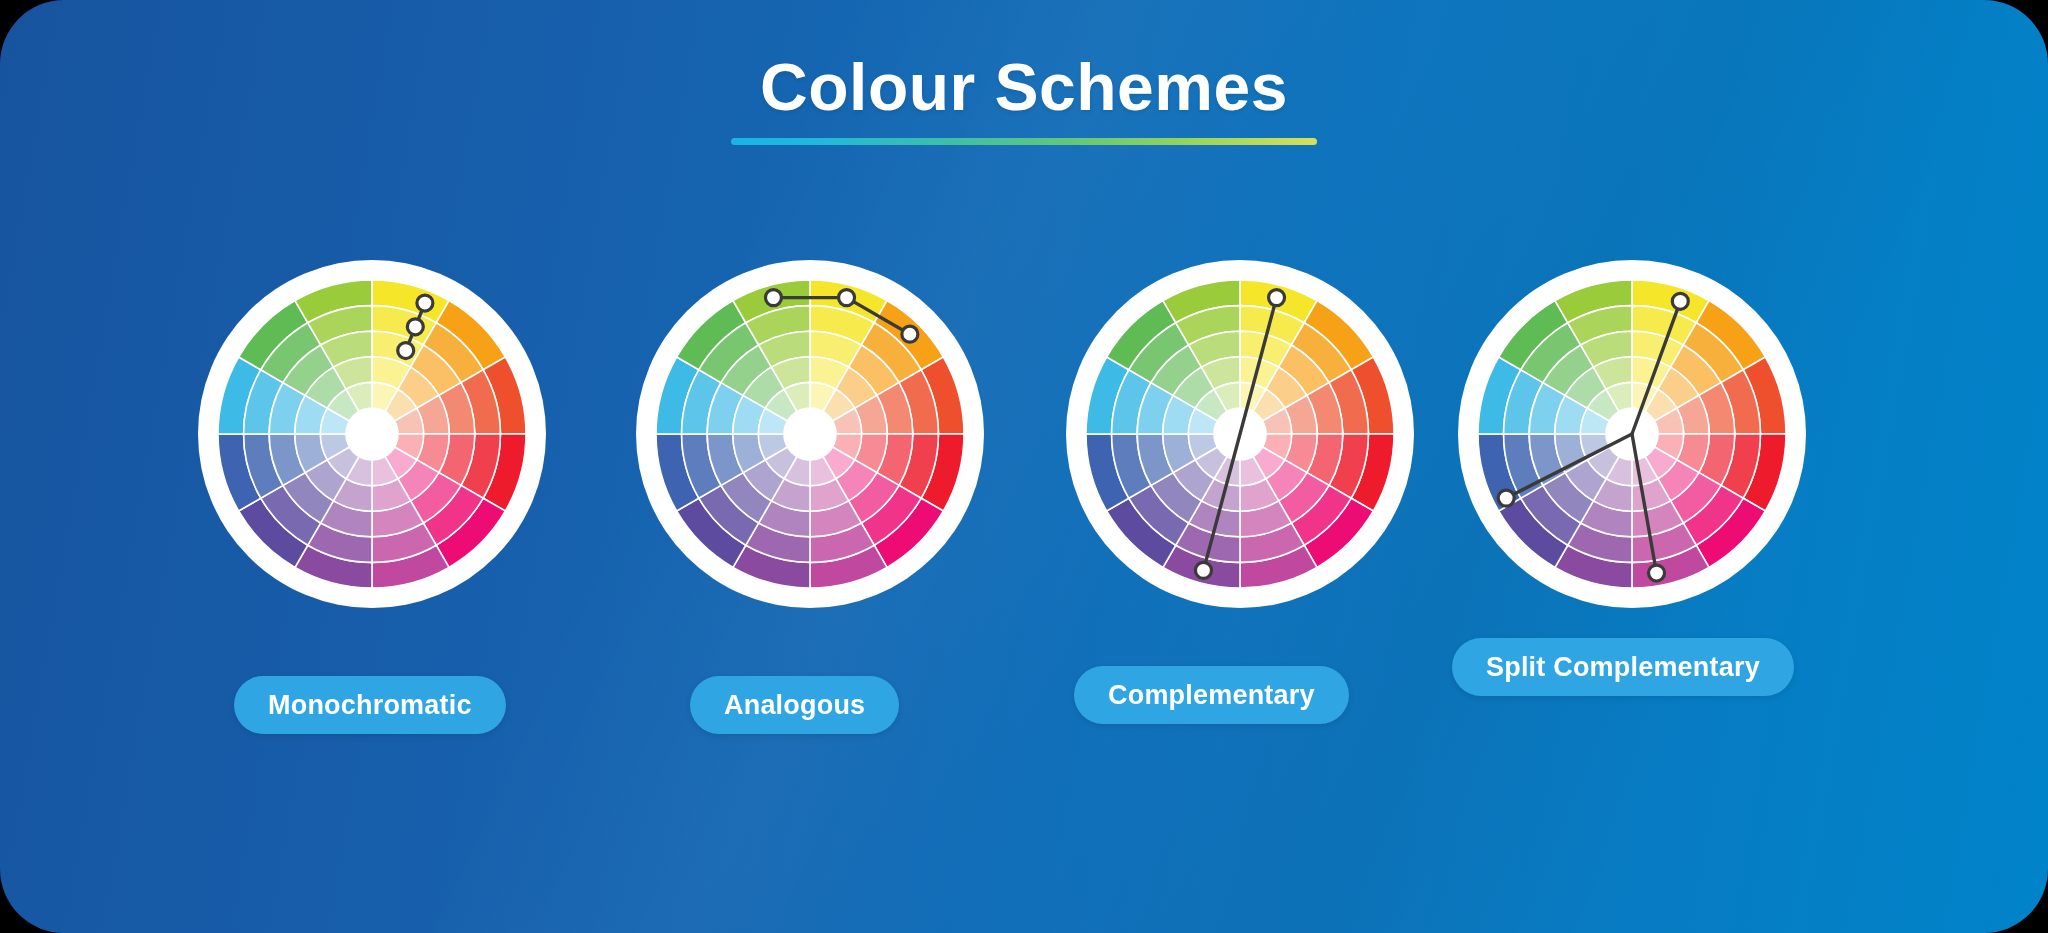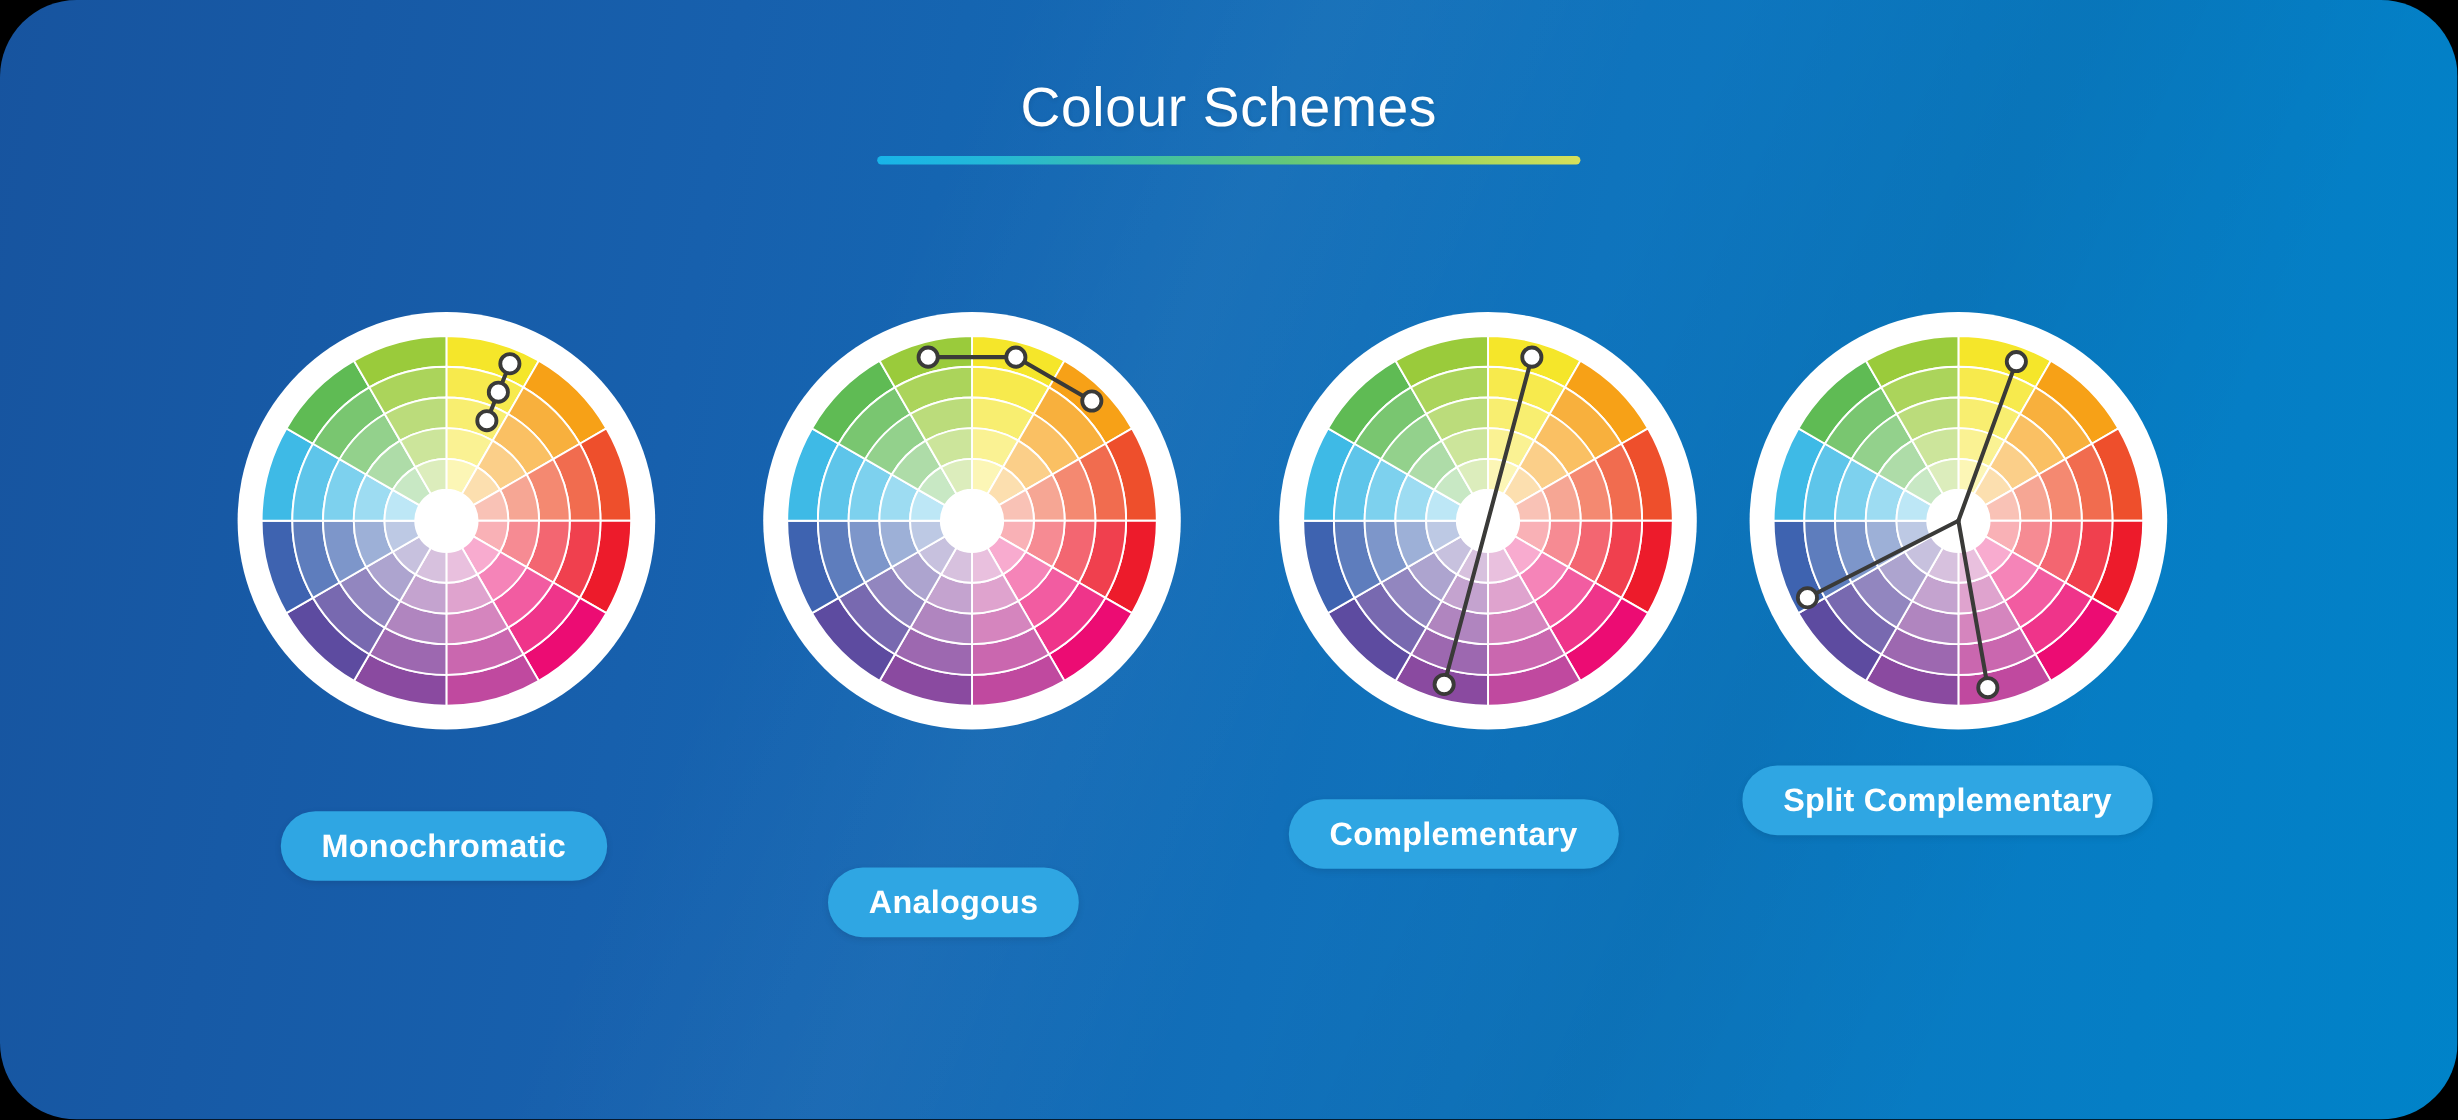--- a/index.html
+++ b/index.html
@@ -42,26 +42,25 @@
     top: 54px;
     left: 0;
     width: 100%;
     text-align: center;
     z-index: 3;
   }
   .title-text {
     display: inline-block;
     color: #ffffff;
     font-family: "Liberation Sans", sans-serif;
-    font-size: 46px;
-    font-weight: normal;
+    font-size: 66px;
+    font-weight: bold;
     letter-spacing: 0.5px;
     line-height: 1.0;
     text-shadow: 0 2px 4px rgba(0,0,0,0.10);
-    margin-top: 12px;
   }
   .title-underline {
     width: 586px;
     height: 7px;
     margin: 18px auto 0 auto;
     border-radius: 4px;
     background: linear-gradient(90deg, #18b4e9 0%, #23b8d8 16%, #3fc0a4 38%, #63c77a 58%, #96d45c 78%, #d8e05a 100%);
   }
 
   
@@ -105,21 +104,21 @@
     background: #2fa6e3;
     color: #ffffff;
     font-family: "Liberation Sans", sans-serif;
     font-size: 27px;
     font-weight: bold;
     letter-spacing: 0.2px;
     white-space: nowrap;
     box-shadow: 0 2px 6px rgba(0,0,0,0.10);
   }
   .pill-0 { left: 234px;  top: 676px; }
-  .pill-1 { left: 690px;  top: 676px; margin-top: 47px; }
+  .pill-1 { left: 690px;  top: 676px; }
   .pill-2 { left: 1074px; top: 666px; }
   .pill-3 { left: 1452px; top: 638px; }
 </style>
 </head>
 <body>
 
 <div id="poster">
 
   <div class="title-block">
     <div class="title-text">Colour Schemes</div>

